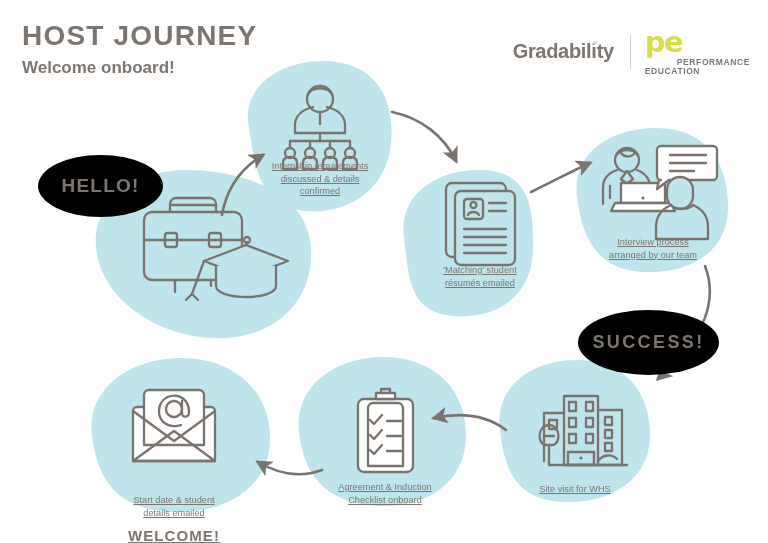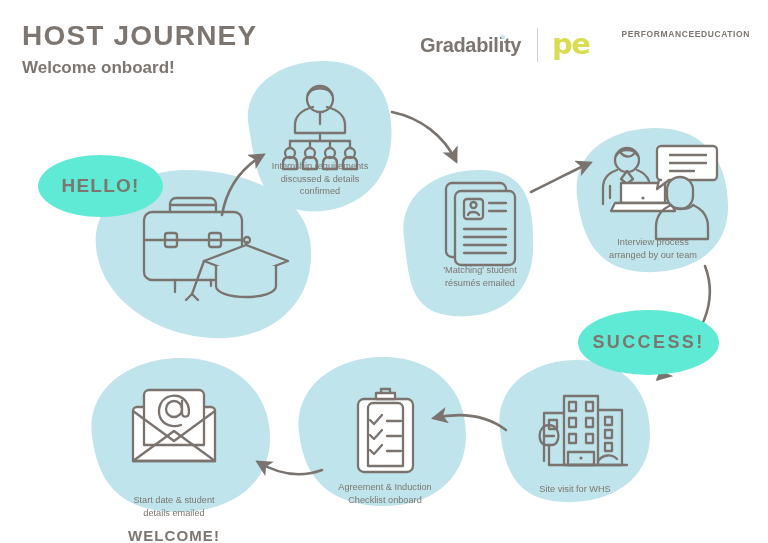--- a/index.html
+++ b/index.html
@@ -30,39 +30,39 @@
     max-width:200px;
   }
 
   
   .logos{position:absolute;right:18px;top:28px;display:flex;align-items:center;}
   .logo-grad{
     font-size:20px;font-weight:bold;color:#7d7670;
     letter-spacing:-0.3px;position:relative;padding-right:16px;
   }
   .logo-divider{width:1px;height:34px;background:#d2cfcb;margin:0 14px 0 0;}
-  .logo-pe{display:flex;flex-direction:row;line-height:1;}
+  .logo-pe{display:flex;flex-direction:column;line-height:1;}
   .pe-mark{font-size:29px;font-weight:bold;color:#d9dd4f;letter-spacing:-1.5px;
            margin-bottom:1px;font-family:"DejaVu Sans",sans-serif;}
   .pe-l1{font-size:8.5px;letter-spacing:0.6px;color:#7d7670;font-weight:bold;margin-left:32px;}
   .pe-l2{font-size:8.5px;letter-spacing:0.6px;color:#7d7670;font-weight:bold;}
 
   
   .badge{
     position:absolute;display:flex;align-items:center;justify-content:center;
-    background:#5eead4;border-radius:50%;
+    background:#000000;border-radius:50%;
     font-weight:bold;color:#7d7670;
   }
   .badge-hello{left:38px;top:155px;width:125px;height:62px;font-size:19px;letter-spacing:1.2px;}
   .badge-success{left:578px;top:310px;width:141px;height:65px;font-size:18px;letter-spacing:2.4px;}
 
   
   .caption{
     position:absolute;text-align:center;font-size:9.2px;line-height:1.38;
-    color:#7d7670;width:150px;
+    color:#7d7670;width:150px;text-decoration:underline;
   }
   .caption .welcome{
     display:block;font-size:15px;font-weight:bold;letter-spacing:1.1px;
     margin-top:7px;color:#7d7670;
   }
 </style>
 </head>
 <body>
 
 <div id="stage">

